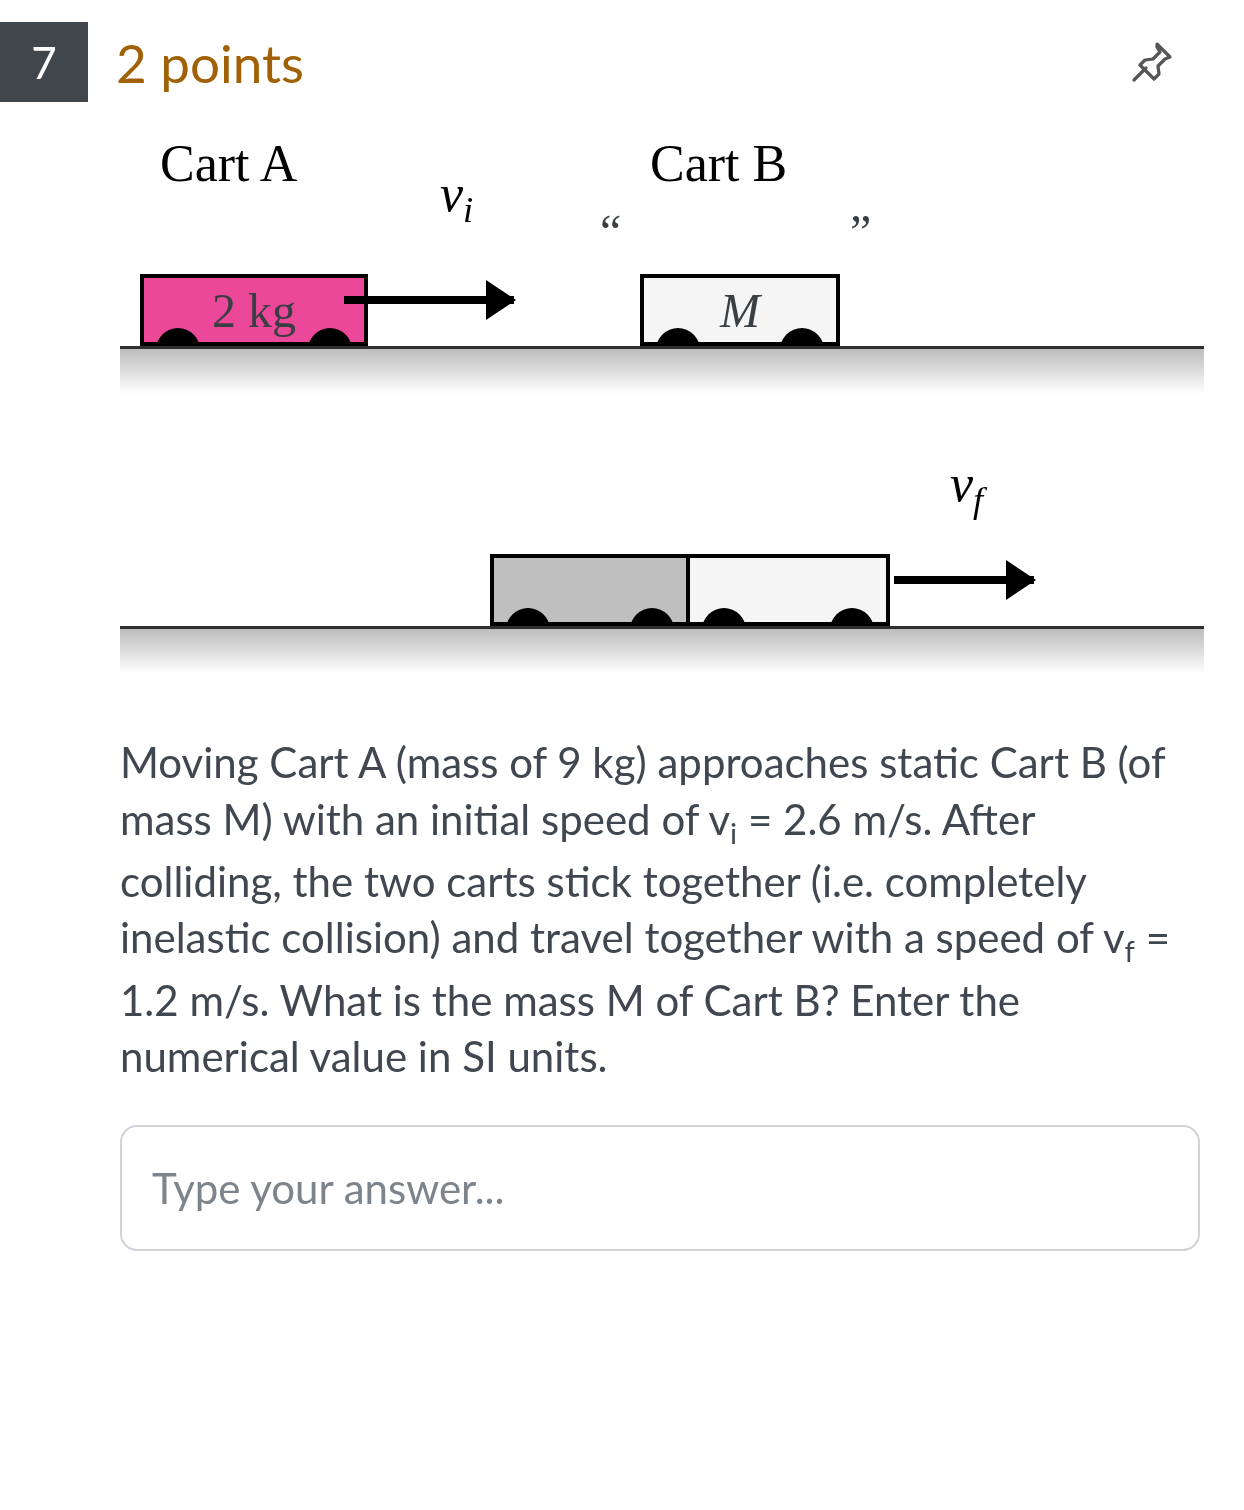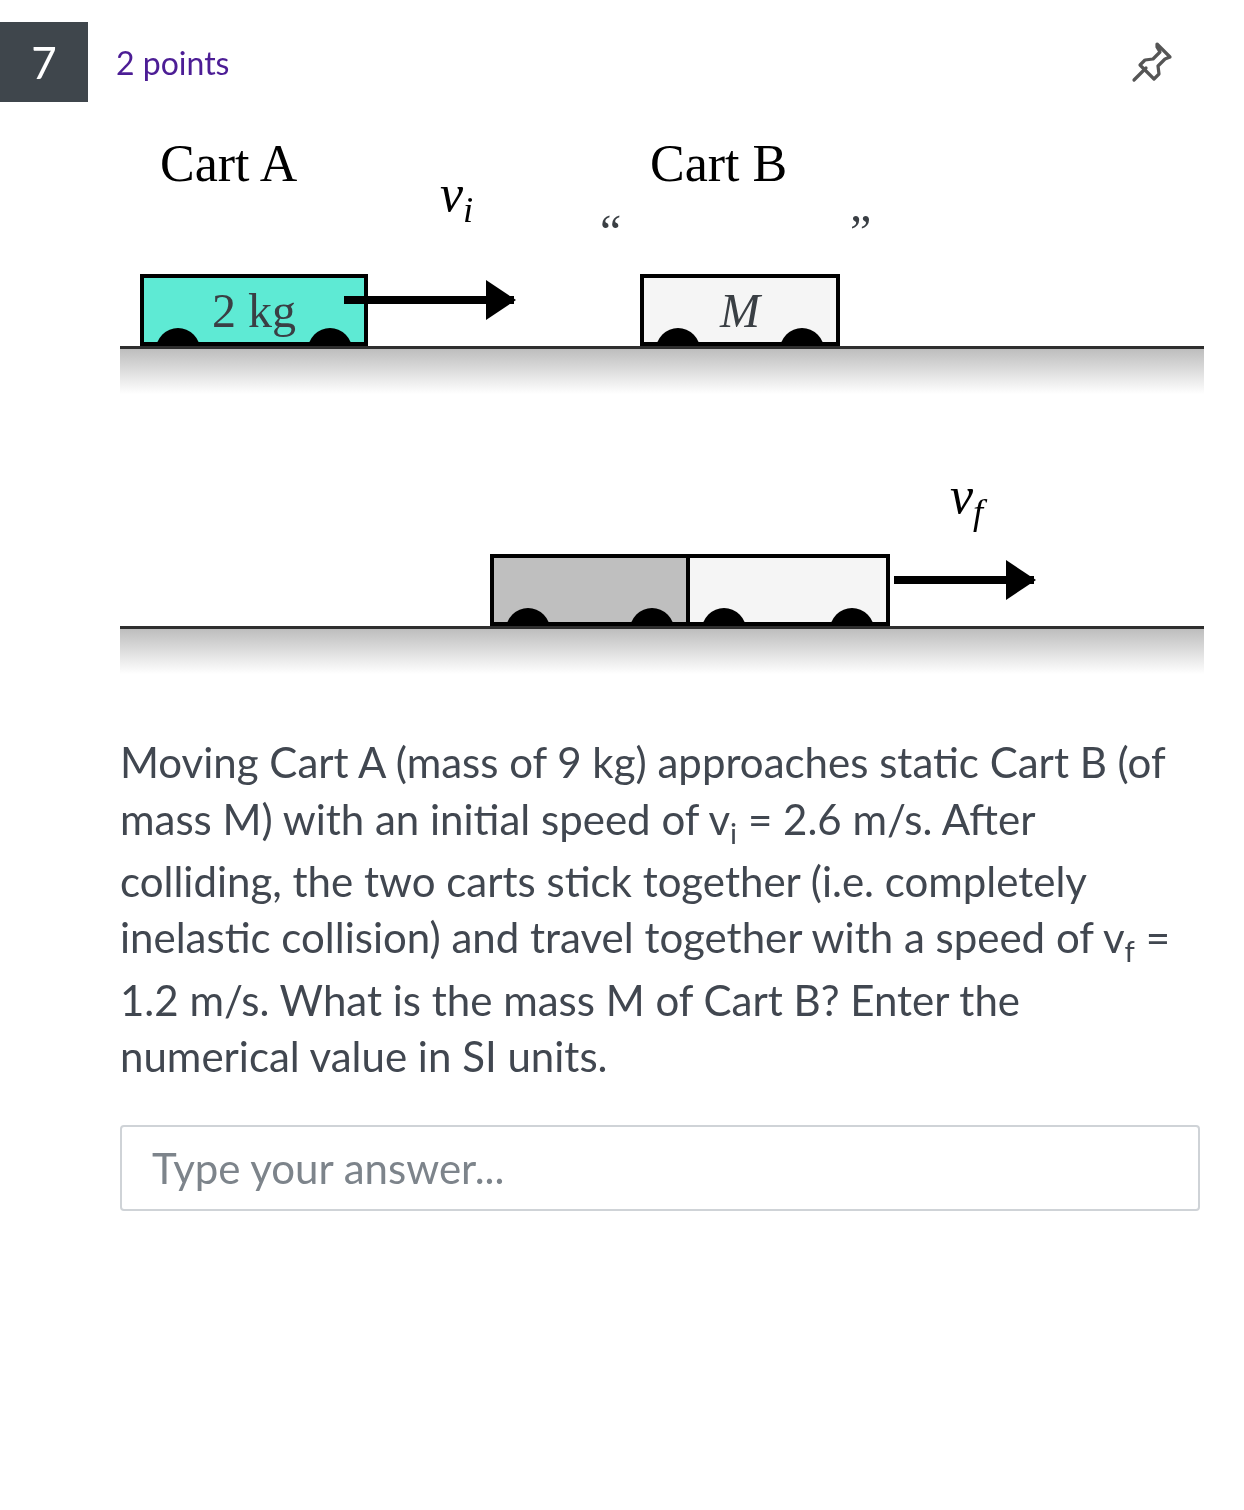--- a/index.html
+++ b/index.html
@@ -22,22 +22,22 @@
     color: #fff;
     width: 88px;
     height: 80px;
     display: flex;
     align-items: center;
     justify-content: center;
     font-size: 44px;
     font-weight: 400;
   }
   .points {
-    font-size: 32px;
-    color: #4c1d95;
+    font-size: 53px;
+    color: #a16207;
   }
   .pin {
     margin-left: auto;
     margin-right: 40px;
     color: #555;
   }
   .pin svg { width: 48px; height: 48px; display:block; }
 
   .content { padding: 0 40px 40px 120px; }
 
@@ -89,22 +89,22 @@
   .body-text {
     font-size: 42px;
     line-height: 1.35;
     color: #414750;
     margin: 8px 0 40px 0;
   }
   .body-text sub { font-size: 0.7em; }
 
   .answer-box {
     border: 2px solid #cfd3d7;
-    border-radius: 4px;
-    padding: 16px 30px;
+    border-radius: 17px;
+    padding: 36px 30px;
     font-size: 42px;
     color: #7d848b;
     background:#fff;
     max-width: 1080px;
   }
   .italic { font-style: italic; }
 </style>
 </head>
 <body>
 
@@ -124,41 +124,41 @@
     <div class="figure">
 
       <div class="scene">
         <div class="label" style="left:40px; top:0;">Cart A</div>
         <div class="label" style="left:530px; top:0;">Cart B</div>
 
         <div class="label italic" style="left:320px; top:30px;text-align:center;">
           <span>v</span><sub style="font-size:0.7em;">i</sub>
         </div>
 
-        <div class="cart" style="left:20px; bottom:48px; width:228px; background:#5eead4;">
+        <div class="cart" style="left:20px; bottom:48px; width:228px; background:#ec4899;">
           <span>2 kg</span>
           <div class="wheel l"></div>
             <div class="wheel r"></div>
         </div>
 
         <div class="arrow" style="left:224px; bottom:90px; width:170px;"></div>
 
         <div class="quote" style="left:480px; top:70px;">“</div>
         <div class="cart" style="left:520px; bottom:48px; width:200px; background:#f5f5f5;">
           <span class="italic">M</span>
           <div class="wheel l"></div>
             <div class="wheel r"></div>
         </div>
         <div class="quote" style="left:730px; top:70px;">”</div>
 
         <div class="ground"></div>
       </div>
 
       <div class="scene" style="height:220px;">
-        <div class="label italic" style="left:830px; top:0;margin-top:12px;">
+        <div class="label italic" style="left:830px; top:0;">
           <span>v</span><sub style="font-size:0.7em;">f</sub>
         </div>
 
         <div class="cart" style="left:370px; bottom:48px; width:200px; background:#bfbfbf;">
           <div class="wheel l"></div>
             <div class="wheel r"></div>
         </div>
         <div class="cart" style="left:570px; bottom:48px; width:200px; background:#f5f5f5; border-left:0;">
           <div class="wheel l"></div>
             <div class="wheel r"></div>

